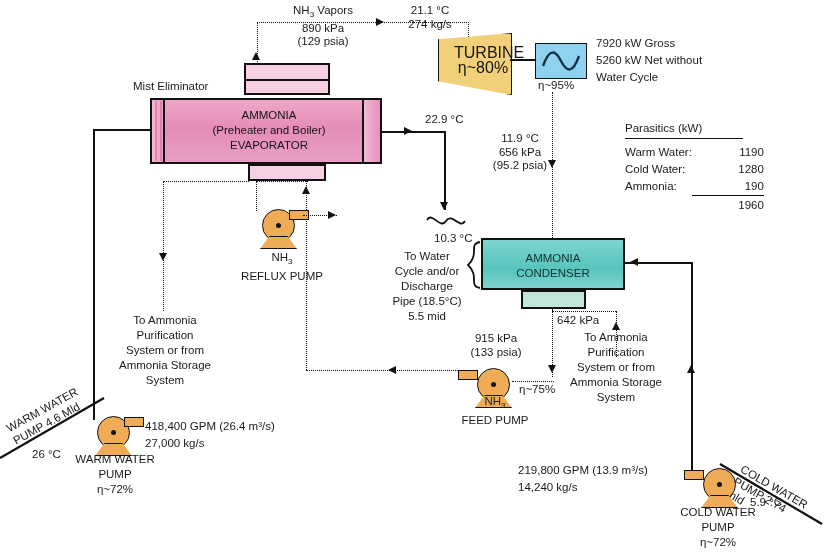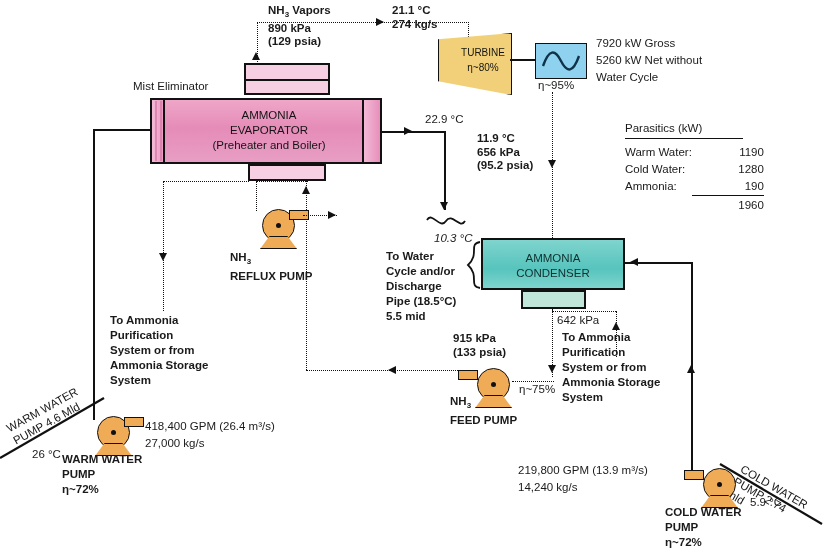--- a/index.html
+++ b/index.html
@@ -5,21 +5,21 @@
   html,body{margin:0;padding:0;background:#fff;}
   #stage{
     position:relative;width:825px;height:552px;
     background:#fff;
     font-family:"Liberation Sans", sans-serif;
     color:#1a1a1a;
     overflow:hidden;
     border-bottom:3px solid #9fb3c8;
   }
   .t{position:absolute;font-size:11.5px;line-height:13.5px;white-space:nowrap;color:#1a1a1a;}
-  .tc{position:absolute;font-size:11.5px;line-height:13.5px;text-align:left;color:#1a1a1a;font-weight:bold;}
+  .tc{position:absolute;font-size:11.5px;line-height:13.5px;text-align:center;color:#1a1a1a;}
   .sub{font-size:8px;vertical-align:sub;}
   
   .sl{position:absolute;background:#111;}
   .hline{height:1.6px;}
   .vline{width:1.6px;}
   
   .dh{position:absolute;height:0;border-top:1.7px dotted #111;}
   .dv{position:absolute;width:0;border-left:1.7px dotted #111;}
   
   .ar{position:absolute;width:0;height:0;}
@@ -50,21 +50,21 @@
   #cond{position:absolute;left:481px;top:238px;width:144px;height:52px;border:2px solid #111;
      background:linear-gradient(180deg,#7fd4ce 0%,#56c4bd 60%,#7fd4ce 100%);box-sizing:border-box;}
   #cond .lbl{position:absolute;left:0;right:0;top:11px;text-align:center;font-size:11.5px;line-height:15px;color:#10302e;}
   #cond-bot{position:absolute;left:521px;top:290px;width:65px;height:19px;border:2px solid #111;
      background:#bfe6d8;box-sizing:border-box;}
 
   
   #turbine{position:absolute;left:438px;top:33px;width:74px;height:62px;}
   #turbine .shape{position:absolute;inset:0;background:#f2d079;border:1.6px solid #111;
      clip-path:polygon(0% 10%,100% 0%,100% 100%,0% 78%);}
-  #turbine .tx{position:absolute;left:16px;right:0;top:12px;text-align:center;font-size:10px;line-height:15px;color:#15150e;}
+  #turbine .tx{position:absolute;left:16px;right:0;top:12px;text-align:center;font-size:16px;line-height:15px;color:#15150e;}
 
   
   #gen{position:absolute;left:535px;top:43px;width:50px;height:34px;border:1.8px solid #111;background:#8ed2ef;}
   #gen svg{position:absolute;left:5px;top:5px;}
 
   
   .pump{position:absolute;width:46px;height:42px;}
   .pump .body{position:absolute;left:5px;top:2px;width:33px;height:33px;border-radius:50%;
      background:#f0ab57;border:1.8px solid #111;box-sizing:border-box;}
   .pump .hub{position:absolute;left:19px;top:16px;width:5px;height:5px;border-radius:50%;background:#111;}
@@ -161,22 +161,22 @@
   <div id="mist">
       <div class="div"></div>
     </div>
 
   <div id="evap-left" class="evap-side"></div>
   <div class="evap-strip" style="left:155px;"></div>
   <div class="evap-strip" style="left:160px;"></div>
   <div id="evap">
     <div class="lbl">
       <div>AMMONIA</div>
+      <div>(Preheater and Boiler)</div>
       <div>EVAPORATOR</div>
-      <div>(Preheater and Boiler)</div>
     </div>
   </div>
   <div id="evap-right" class="evap-side"></div>
   <div id="evap-bot"></div>
 
   <div class="sl hline" style="left:93px;top:129px;width:58px;"></div>
   <div class="sl vline" style="left:93px;top:129px;height:291px;"></div>
 
   <div class="t" style="left:393px;top:113px;margin-left:32px;">22.9 °C</div>
   <div class="sl hline" style="left:382px;top:131px;width:63px;"></div>
@@ -196,21 +196,21 @@
   <div class="ar ar-d" style="left:548px;top:160px;"></div>
 
   <div id="cond">
     <div class="lbl">
       <div>AMMONIA</div>
       <div>CONDENSER</div>
     </div>
   </div>
   <div id="cond-bot"></div>
 
-  <div class="t" style="left:434px;top:232px;font-style:italic;">10.3 °C</div>
+  <div class="t" style="left:434px;top:232px;">10.3 °C</div>
   <svg class="sq" style="left:462px;top:240px;" width="22" height="50">
     <path d="M18 2 C 6 4, 18 14, 6 25 C 18 36, 6 46, 18 48" fill="none" stroke="#111" stroke-width="1.8"></path>
   </svg>
 
   <div class="tc" style="left:386px;top:249px;width:82px;line-height:15px;">
     <div>To Water</div>
     <div>Cycle and/or</div>
     <div>Discharge</div>
     <div>Pipe (18.5°C)</div>
     <div>5.5 mid</div>

